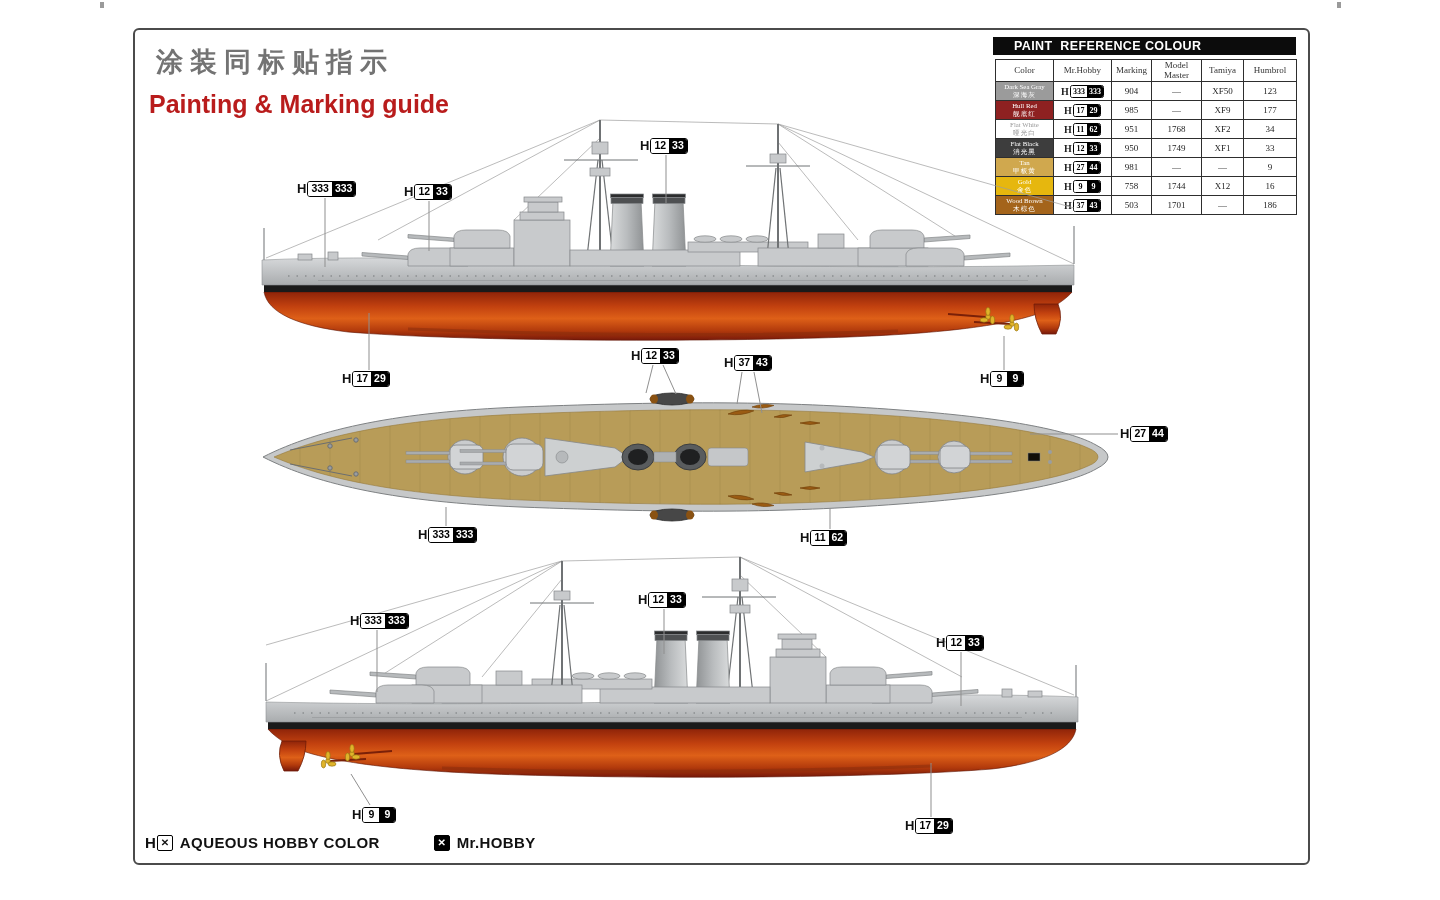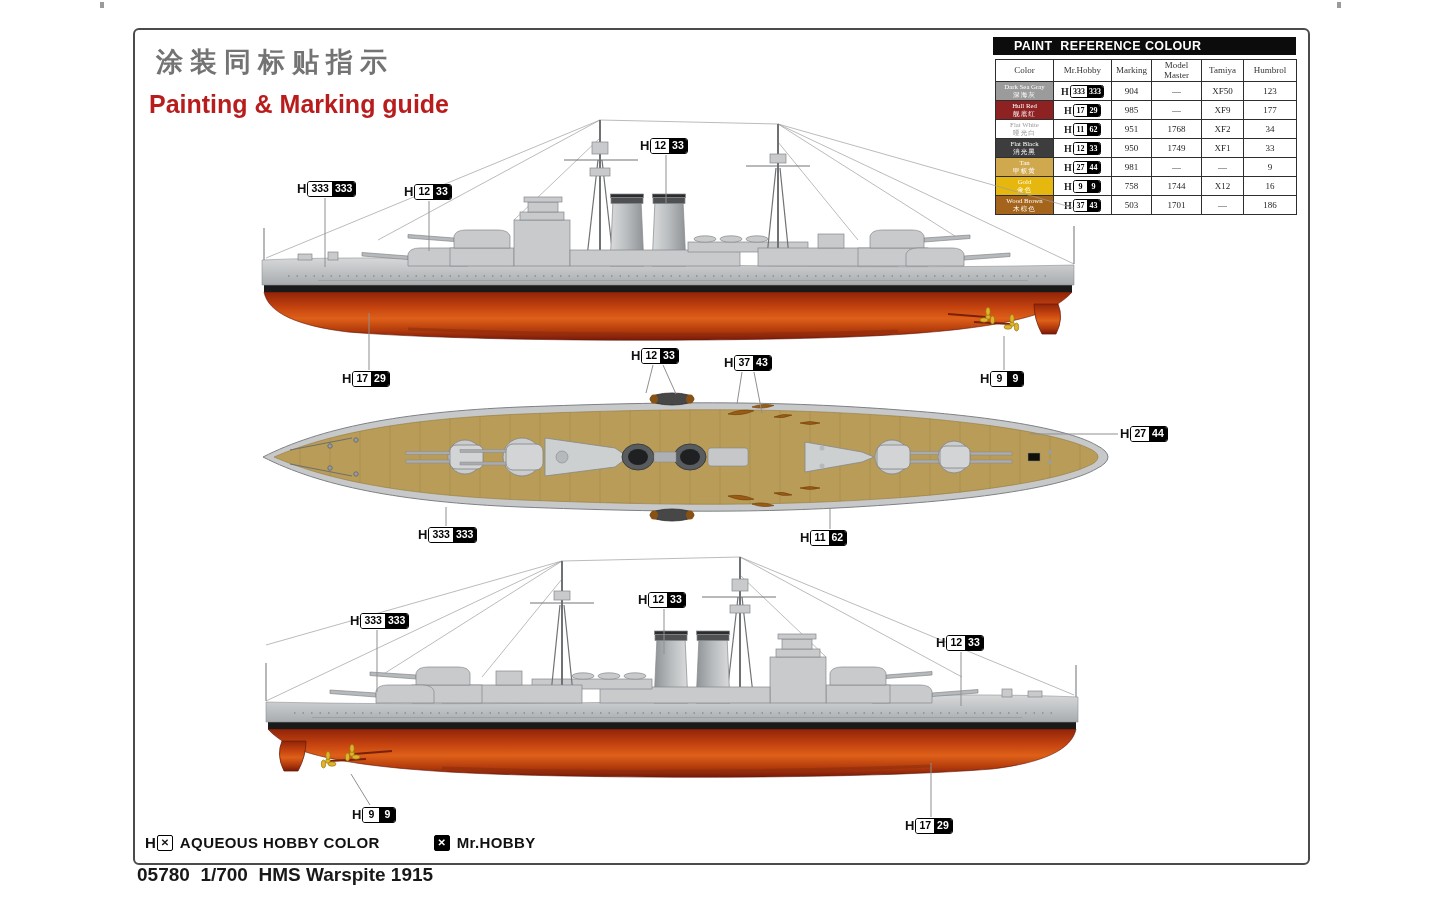--- a/index.html
+++ b/index.html
@@ -579,15 +579,14 @@
 
   <div id="legend">
     <span class="lg-h">H</span>
     <span class="xbox">✕</span>
     <span class="lg-label">AQUEOUS HOBBY COLOR</span>
     <span class="gap"></span>
     <span class="xbox black">✕</span>
     <span class="lg-label">Mr.HOBBY</span>
   </div>
 
-  <div id="footer-code">05780  1/700  HMS Warspite 1915</div>
 
 </div>
 
 </body></html>

